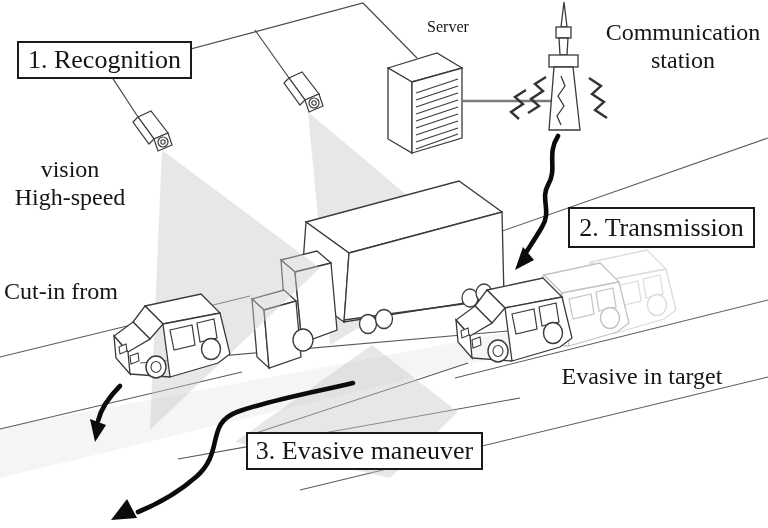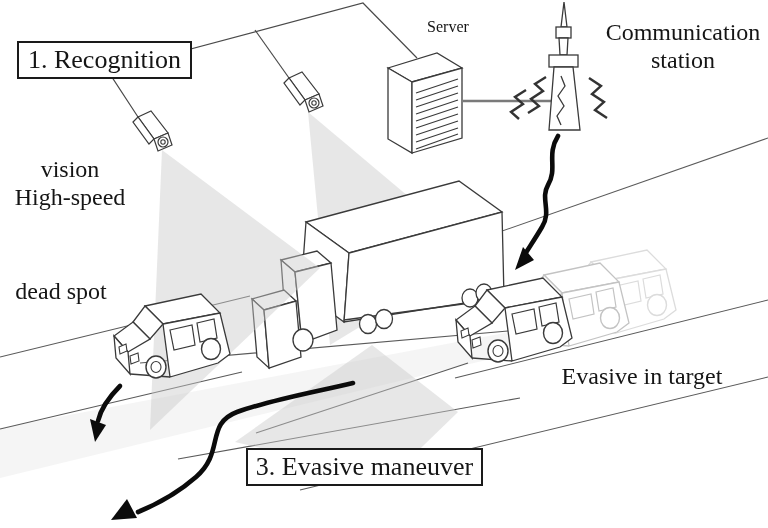--- a/index.html
+++ b/index.html
@@ -164,25 +164,28 @@
   <span class="ln">Communication</span>
   <span class="ln">station</span>
 </div>
 
 <div class="lbl" style="left:6px;top:155px;width:128px;line-height:28px;">
   <span class="ln">vision</span>
   <span class="ln">High-speed</span>
 </div>
 
 <div class="lbl" style="left:0px;top:276px;width:122px;line-height:30px;">
-  <span class="ln">dead spot</span>
+  <span class="ln">Cut-in from</span>
 </div>
 
+<div class="stepbox" style="left:568px;top:207px;width:187px;height:41px;">
+  <span>2. Transmission</span>
+</div>
 
 <div class="lbl" style="left:542px;top:362px;width:200px;">
   <span>Evasive in target</span>
 </div>
 
-<div class="stepbox" style="left:246px;top:448px;width:237px;height:38px;">
+<div class="stepbox" style="left:246px;top:432px;width:237px;height:38px;">
   <span>3. Evasive maneuver</span>
 </div>
 
 </div>
 
 </body></html>

